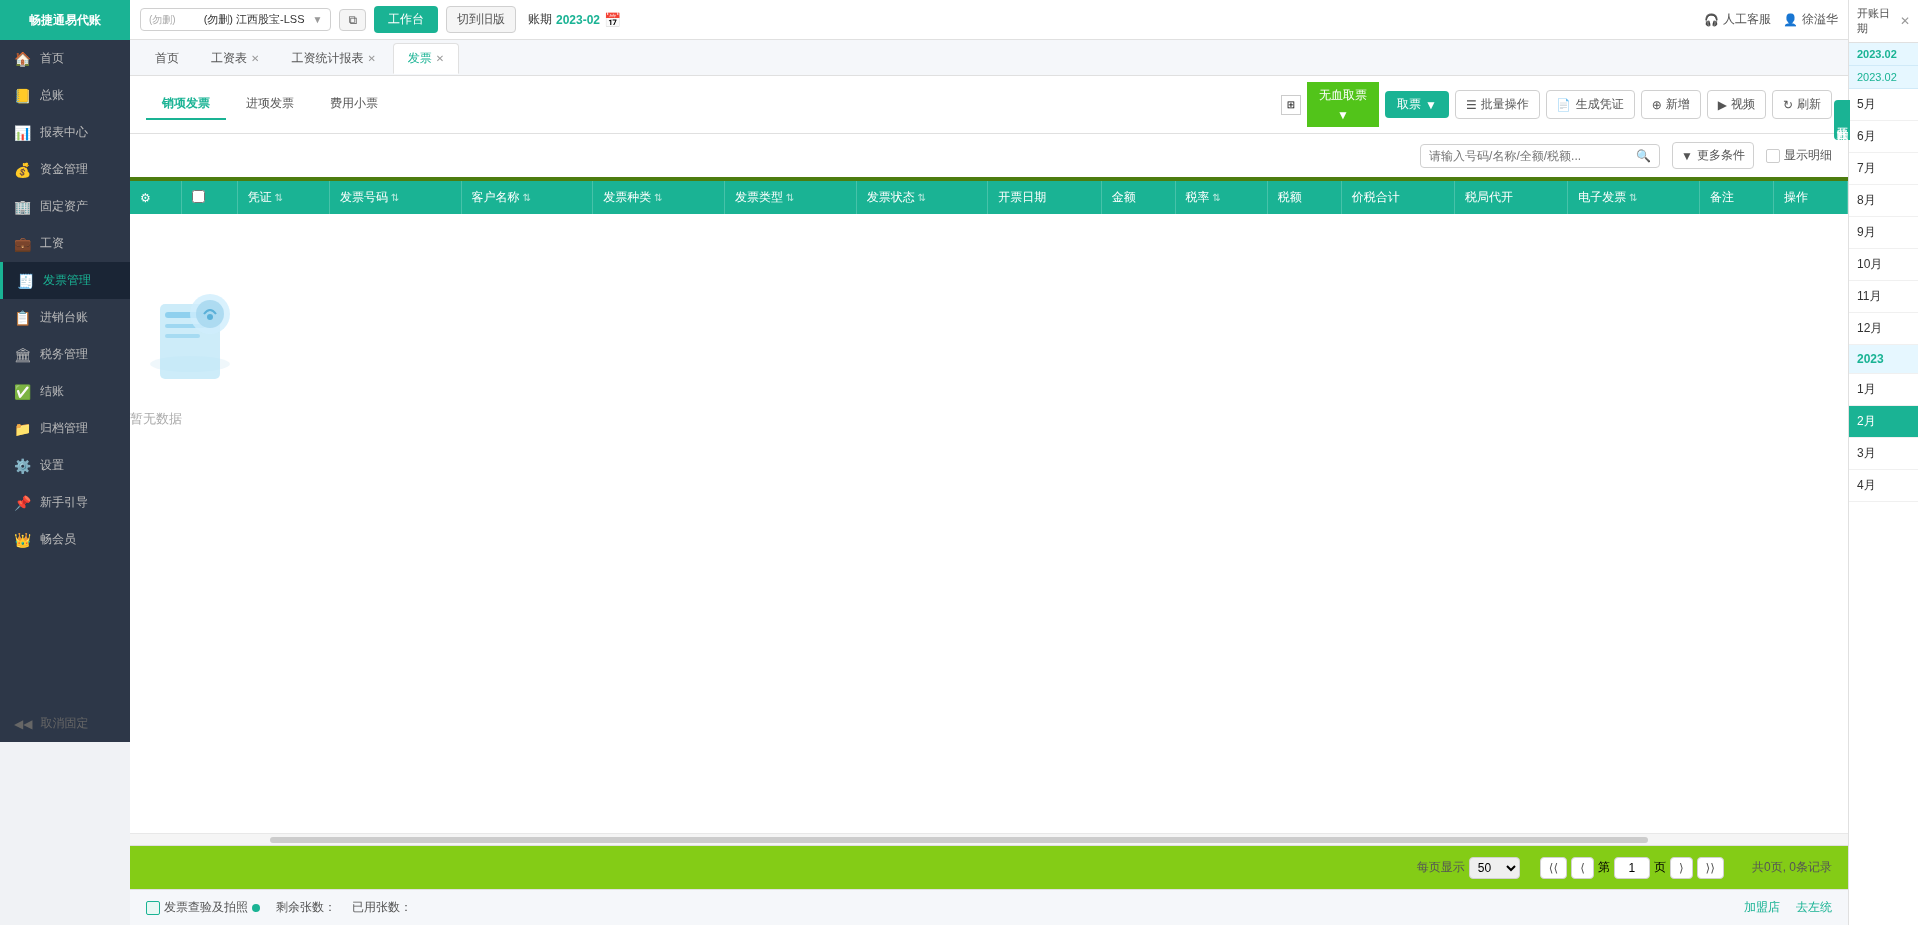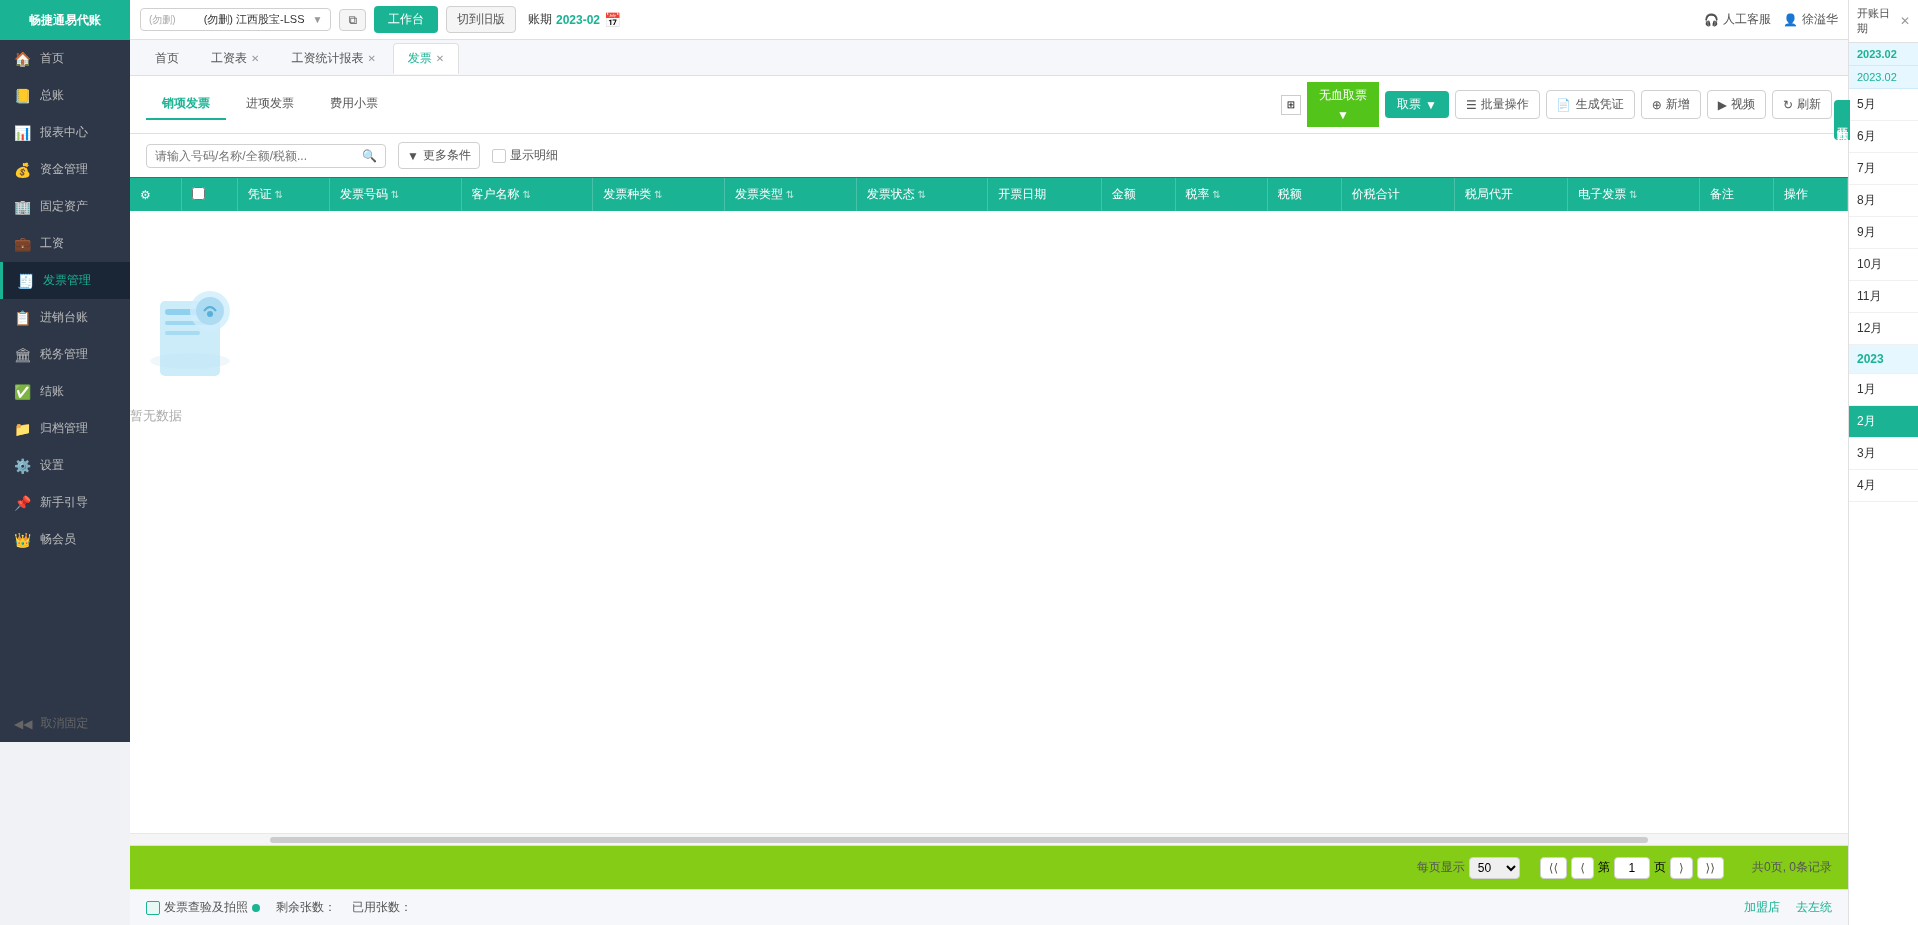--- a/index.html
+++ b/index.html
@@ -322,21 +322,21 @@
           <span>▶</span>
           <span>视频</span>
         </button>
         <button class="action-btn">
           <span>↻</span>
           <span>刷新</span>
         </button>
       </div>
     </div>
 
-    <div style="display:flex; align-items:center; padding:8px 16px; gap:12px; background:white; border-bottom:1px solid #4d7c0f;">
+    <div style="display:flex; align-items:center; padding:8px 16px; gap:12px; background:white; border-bottom:4px solid #4d7c0f;justify-content:flex-end;">
       <div class="search-box">
         <input type="text" placeholder="请输入号码/名称/全额/税额..." style="">
         <span class="search-icon">🔍</span>
       </div>
       <div class="filter-btn">
         <span>▼</span>
         <span>更多条件</span>
       </div>
       <div class="show-detail">
         <span style="border:1px solid #ccc;width:14px;height:14px;display:inline-block;border-radius:2px;"></span>

